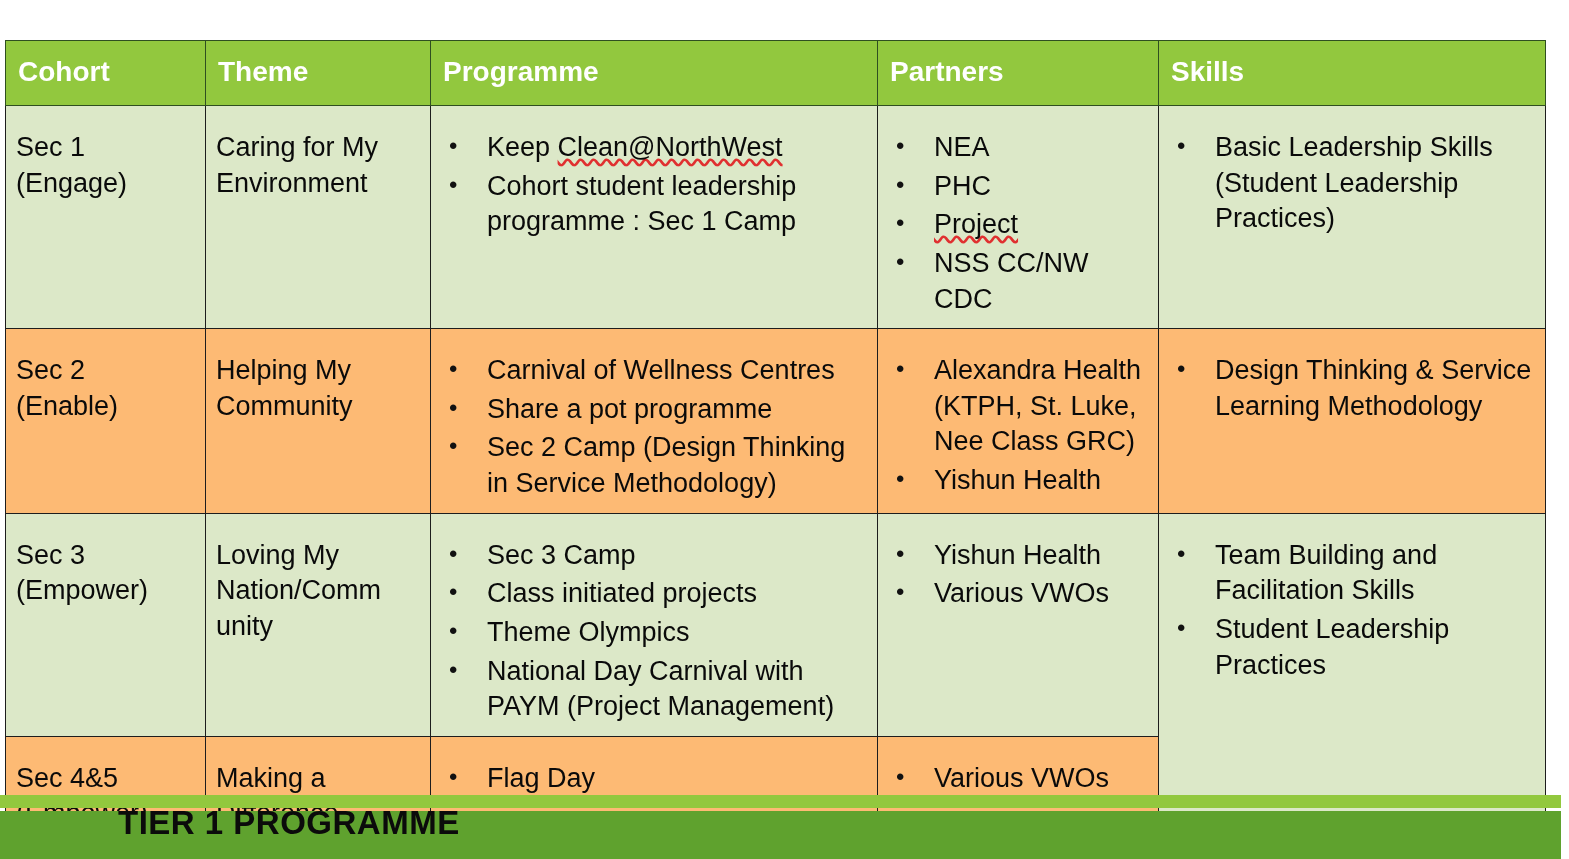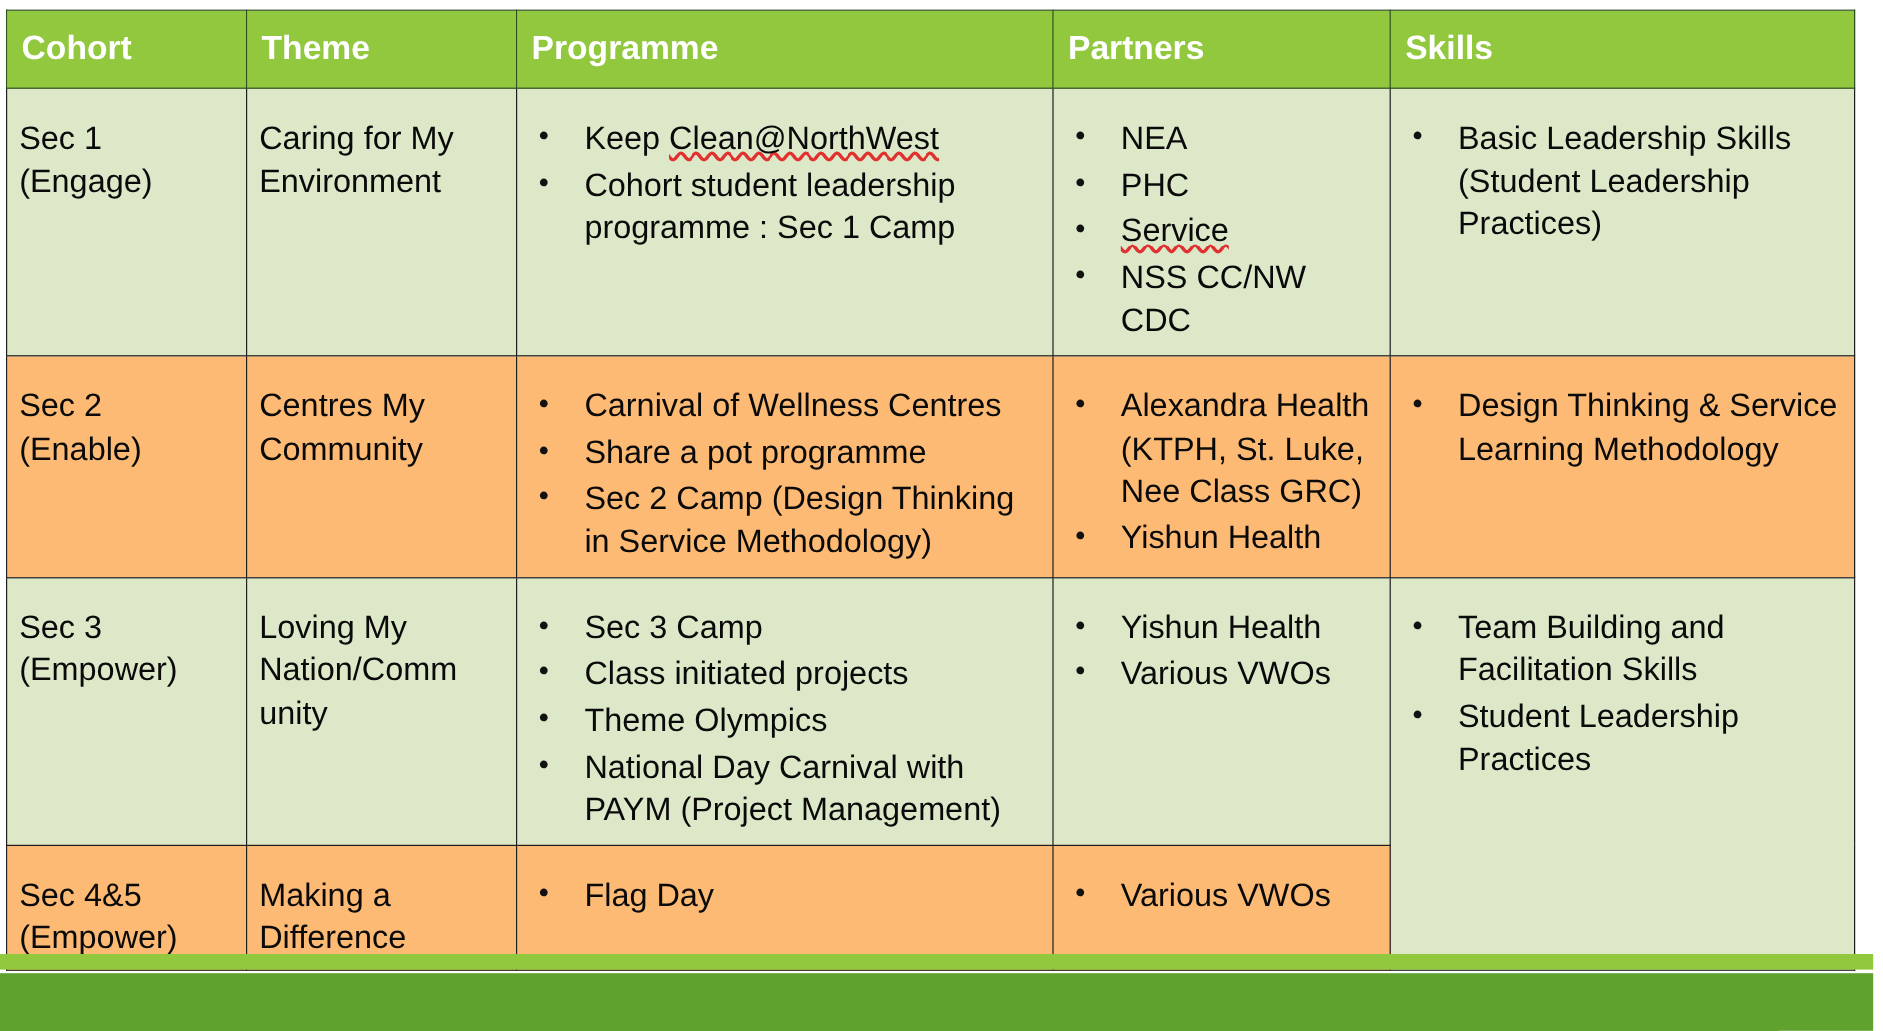--- a/index.html
+++ b/index.html
@@ -14,20 +14,21 @@
   #table-wrap{
     position:absolute;
     left:5px;top:8px;
     width:1540px;height:775px;
   }
   table.matrix{
     border-collapse:collapse;
     table-layout:fixed;
     width:1540px;
     height:687px;
+    margin-top:32px;
   }
   table.matrix col.c-cohort   {width:200px;}
   table.matrix col.c-theme    {width:225px;}
   table.matrix col.c-prog     {width:447px;}
   table.matrix col.c-partners {width:281px;}
   table.matrix col.c-skills   {width:387px;}
 
   thead th{
     background:#92C83E;
     color:#ffffff;
@@ -141,38 +142,38 @@
         <td>
           <ul class="bl">
             <li>Keep <span class="sq">Clean@NorthWest</span></li>
             <li>Cohort student leadership programme : Sec 1 Camp</li>
           </ul>
         </td>
         <td>
           <ul class="bl">
             <li>NEA</li>
             <li>PHC</li>
-            <li><span class="sq">Service</span></li>
+            <li><span class="sq">Project</span></li>
             <li>NSS CC/NW CDC</li>
           </ul>
         </td>
         <td>
           <ul class="bl">
             <li>Basic Leadership Skills (Student Leadership Practices)</li>
           </ul>
         </td>
       </tr>
 
       <tr class="shade-b">
         <td>
             <span class="cell-text">Sec 2
 (Enable)</span>
           </td>
         <td>
-            <span class="cell-text">Centres My
+            <span class="cell-text">Helping My
 Community</span>
           </td>
         <td>
           <ul class="bl">
             <li>Carnival of Wellness Centres</li>
             <li>Share a pot programme</li>
             <li>Sec 2 Camp (Design Thinking in Service Methodology)</li>
           </ul>
         </td>
         <td>
@@ -241,13 +242,14 @@
         </td>
       </tr>
 
     </tbody>
   </table>
 </div>
 
 <div id="banner">
   <div id="banner-strip"></div>
   <div id="banner-band"></div>
+  <div id="banner-label">TIER 1 PROGRAMME</div>
 </div>
 
 </body></html>

